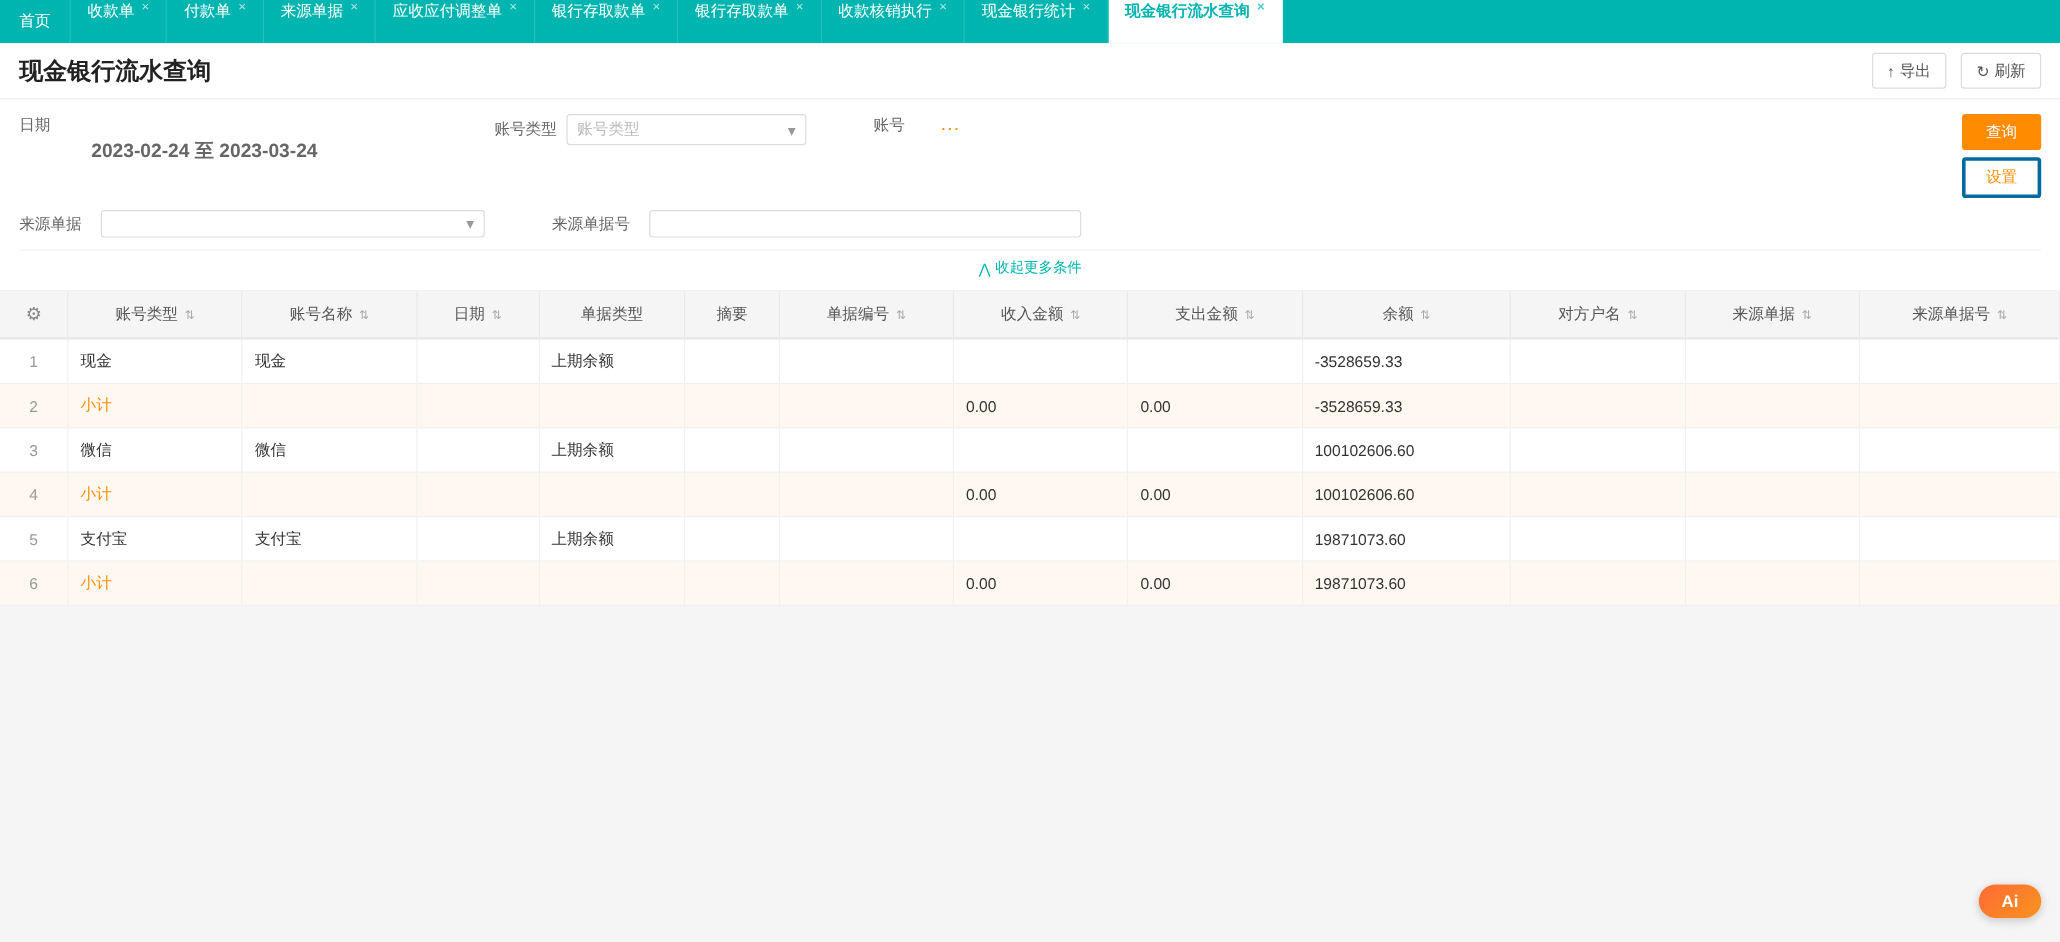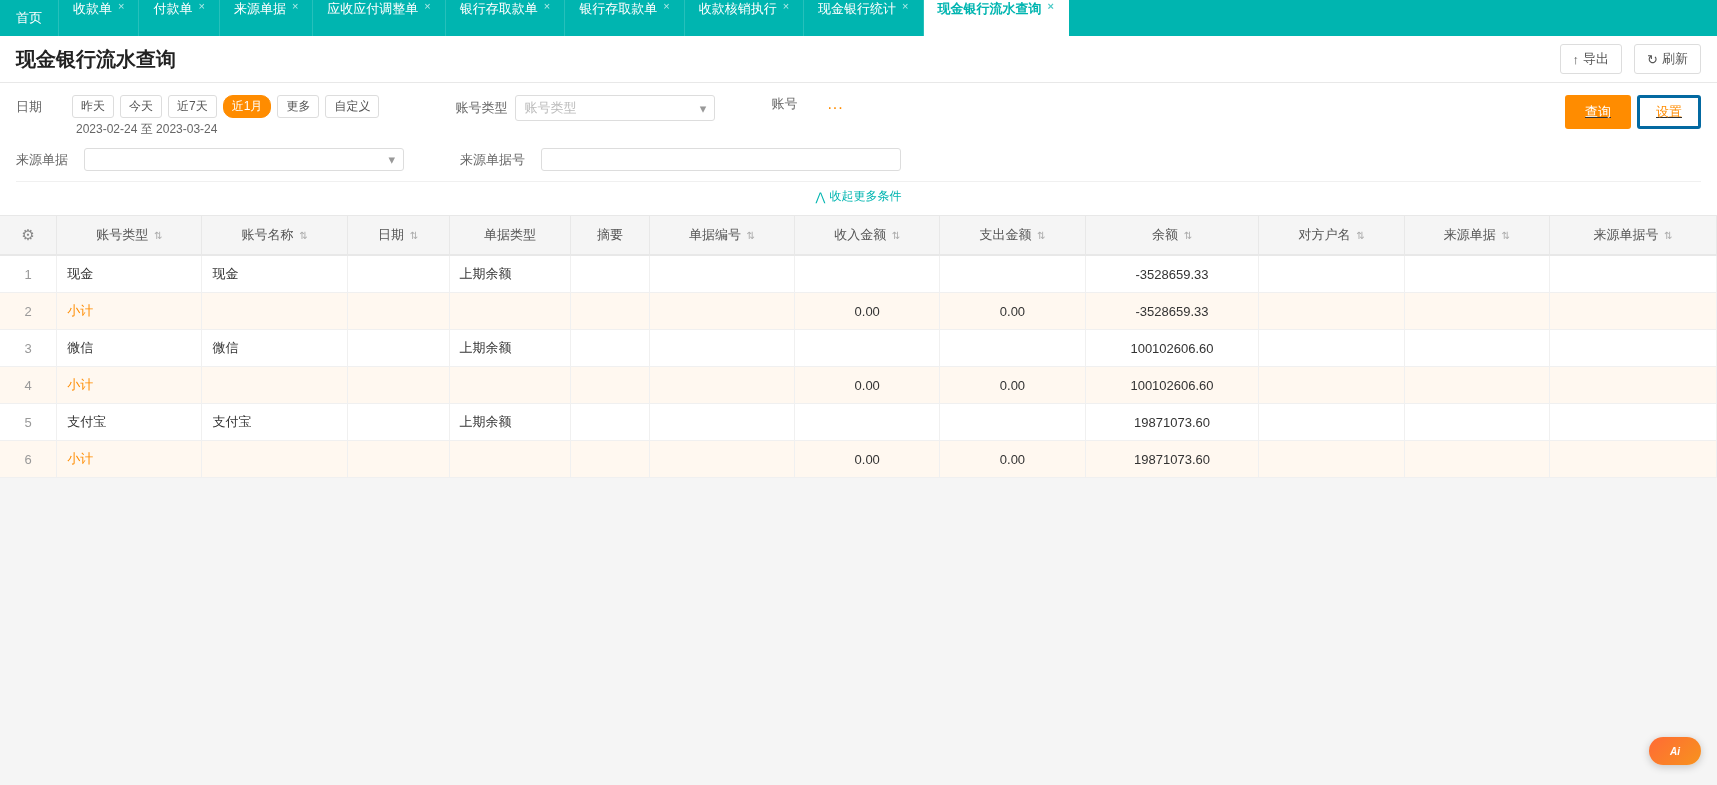--- a/index.html
+++ b/index.html
@@ -109,23 +109,24 @@
       font-size: 12px;
       color: #555;
     }
     .date-btn.active {
       background: #ff8c00;
       color: #fff;
       border-color: #ff8c00;
       border-radius: 10px;
     }
     .date-range {
-      font-size: 12px;
+      font-size: 16px;
       color: #666;
       margin-left: 4px;
+      font-weight: bold;
     }
     .filter-select {
       display: flex;
       align-items: center;
       border: 1px solid #ddd;
       border-radius: 3px;
       padding: 3px 8px;
       min-width: 180px;
       background: #fff;
       cursor: pointer;
@@ -220,44 +221,43 @@
       border-bottom: 1px solid #f0f0f0;
     }
     tbody tr:nth-child(odd) { background: #fff; }
     tbody tr.subtotal-row { background: #fff8f0; }
     tbody td {
       padding: 9px 10px;
       color: #333;
       border-right: 1px solid #f0f0f0;
       white-space: nowrap;
     }
-    tbody td.num { text-align: center; }
+    tbody td.num { text-align: left; }
     tbody td.center { text-align: center; }
     .row-num { color: #999; text-align: center; }
 
     
     .settings-icon { font-size: 15px; color: #888; cursor: pointer; }
 
     .ai-badge {
       position: fixed;
       right: 16px;
       bottom: 20px;
       width: 52px;
       height: 28px;
       background: linear-gradient(135deg, #ff6b35, #f7931e);
       border-radius: 14px;
       display: flex;
       align-items: center;
       justify-content: center;
       color: #fff;
-      font-size: 10px;
+      font-size: 14px;
       font-weight: bold;
       cursor: pointer;
       box-shadow: 0 2px 8px rgba(0,0,0,0.2);
-      font-style: italic;
     }
     .filter-block {
       display: flex;
       align-items: center;
       gap: 8px;
     }
     .filter-block-vert {
       display: flex;
       flex-direction: column;
     }
@@ -319,48 +319,40 @@
   </div>
 </div>
 
 <div class="filter-area">
 
   <div class="filter-row" style="align-items:flex-start;">
 
     <div class="filter-block-vert" style="min-width:320px;">
       <div class="filter-block">
         <span class="filter-label">日期</span>
-        <div class="date-options">
-          <button class="date-btn">昨天</button>
-          <button class="date-btn">今天</button>
-          <button class="date-btn">近7天</button>
-          <button class="date-btn active">近1月</button>
-          <button class="date-btn">更多</button>
-          <button class="date-btn">自定义</button>
-        </div>
       </div>
       <div style="margin-left:56px; margin-top:3px;">
         <span class="date-range">2023-02-24 至 2023-03-24</span>
       </div>
     </div>
 
     <div class="filter-block" style="margin-left:60px;">
       <span class="filter-label">账号类型</span>
       <div class="filter-select" style="min-width:200px;">
         <span style="color:#bbb;">账号类型</span>
         <span class="chevron">▾</span>
       </div>
     </div>
 
     <div class="filter-block" style="margin-left:40px;">
       <span class="filter-label">账号</span>
       <span class="more-dots">...</span>
     </div>
 
-    <div style="margin-left:auto; display:flex; flex-direction:row; gap:6px;text-decoration:underline;">
+    <div style="margin-left:auto; display:flex; flex-direction:column; gap:6px;">
       <button class="btn-query">查询</button>
       <button class="btn-settings">设置</button>
     </div>
   </div>
 
   <div class="filter-row">
     <span class="filter-label">来源单据</span>
     <div class="filter-select" style="min-width:320px; margin-right:40px;">
       <span style="color:#bbb;"></span>
       <span class="chevron">▾</span>

